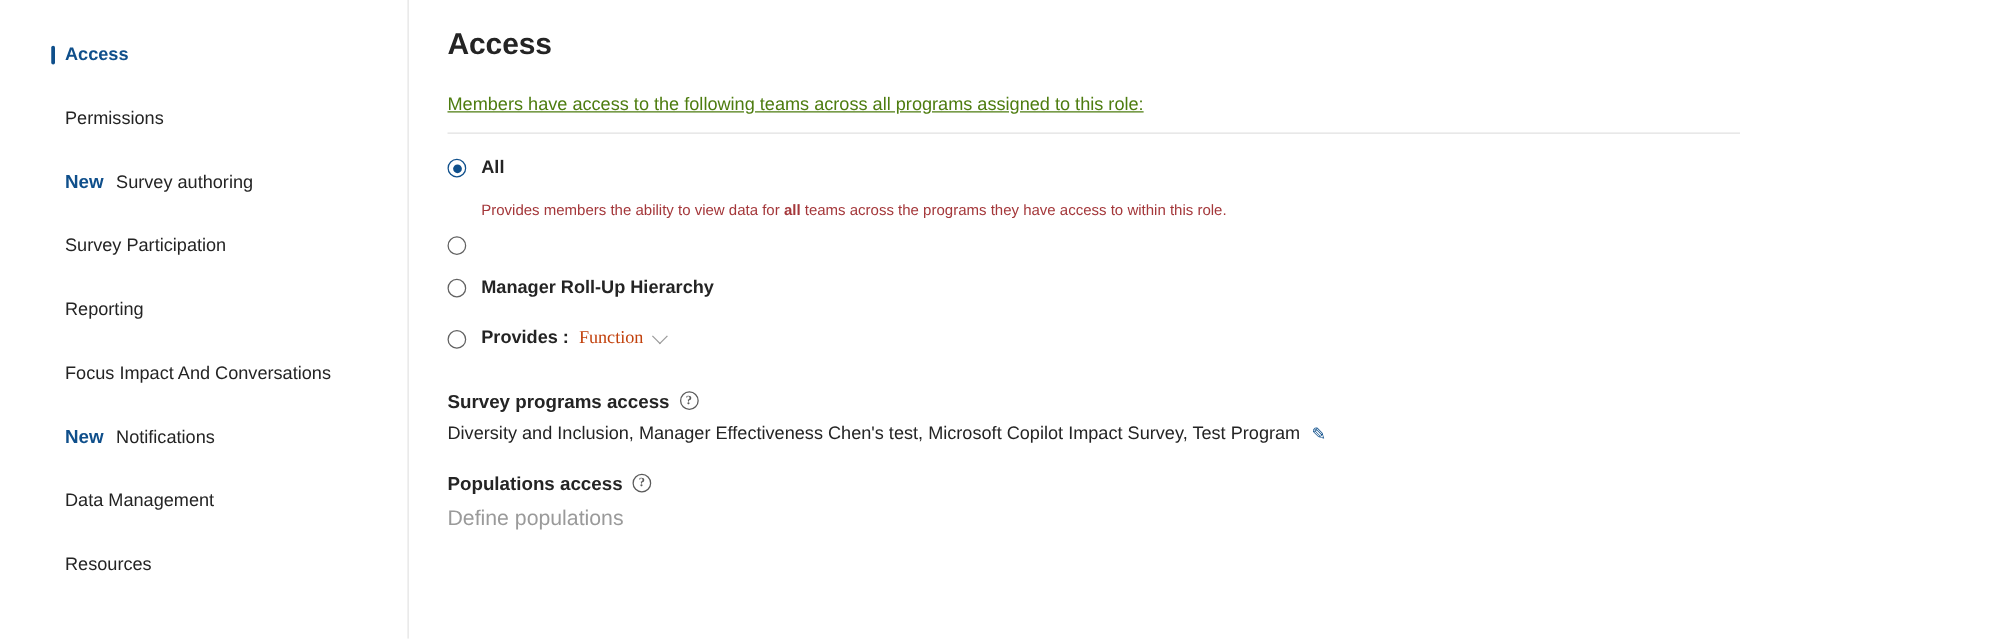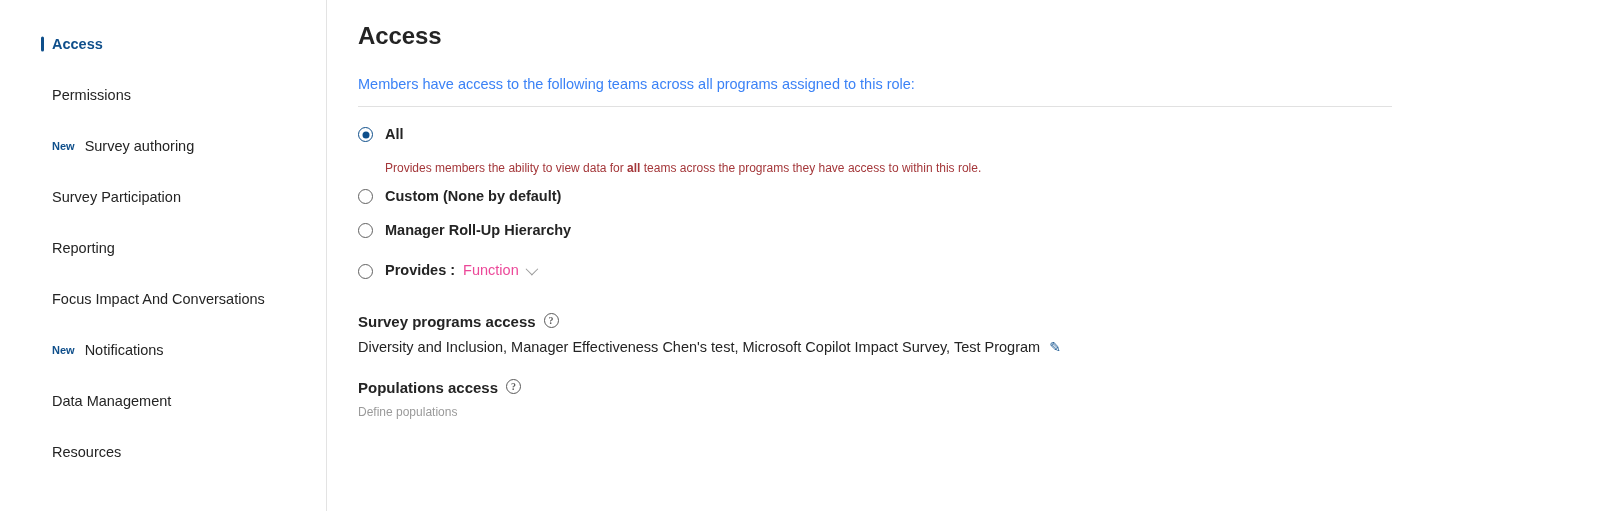--- a/index.html
+++ b/index.html
@@ -54,42 +54,43 @@
     background: #0f4f8b;
     border-radius: 2px;
   }
   .side-item.header-item {
     font-weight: 400;
     color: #242424;
   }
   .badge-new {
     color: #0f4f8b;
     font-weight: 700;
-    font-size: 11px;
+    font-size: 15px;
     margin-right: 10px;
   }
   .side-label { font-size: 14.5px; }
 
   
   .main {
     flex: 1 1 auto;
     padding: 22px 0 0 31px;
     min-width: 0;
   }
   .page-title {
     font-size: 24px;
     font-weight: 600;
     color: #242424;
     margin: 0 0 26px 0;
     letter-spacing: -0.1px;
   }
   .intro {
     font-size: 14.5px;
-    color: #3b82f6;
+    color: #4d7c0f;
     margin-bottom: 14px;
+    text-decoration: underline;
   }
   .divider {
     height: 1px;
     background: #e1e1e1;
     width: 1034px;
     margin-bottom: 18px;
   }
 
   .radio-row {
     display: flex;
@@ -135,23 +136,24 @@
     margin: 3px 0 10px 27px;
     line-height: 18px;
   }
   .help-line b { font-weight: 700; }
 
   .attr-row { align-items: center; }
   .attr-select {
     display: inline-flex;
     align-items: center;
     margin-left: 8px;
-    color: #ec4899;
-    font-size: 14.5px;
-    cursor: pointer;
+    color: #c2410c;
+    font-size: 14.5px;
+    cursor: pointer;
+    font-family: Liberation Serif, serif;
   }
   .chev {
     margin-left: 7px;
     display: inline-block;
     width: 9px;
     height: 9px;
     border-right: 1.3px solid #9a9a9a;
     border-bottom: 1.3px solid #9a9a9a;
     transform: rotate(45deg) translateY(-2px);
   }
@@ -188,21 +190,21 @@
     flex-wrap: wrap;
   }
   .edit-pencil {
     margin-left: 9px;
     color: #0f4f8b;
     font-size: 14px;
     cursor: pointer;
     line-height: 1;
   }
   .muted {
-    font-size: 12px;
+    font-size: 17px;
     color: #9a9a9a;
     margin-top: 2px;
   }
   .section.populations { margin-top: 24px; }
 </style>
 </head>
 <body>
 
 <div class="app">
 
@@ -260,21 +262,20 @@
     <div class="radio-row">
       <span class="radio checked"></span>
       <span class="radio-label">All</span>
     </div>
     <div class="help-line">
       <span>Provides members the ability to view data for </span><b>all</b><span> teams across the programs they have access to within this role.</span>
     </div>
 
     <div class="radio-row">
       <span class="radio"></span>
-      <span class="radio-label">Custom (None by default)</span>
     </div>
 
     <div class="radio-row">
       <span class="radio"></span>
       <span class="radio-label">Manager Roll-Up Hierarchy</span>
     </div>
 
     <div class="radio-row attr-row">
       <span class="radio"></span>
       <span class="radio-label">Provides :</span>

